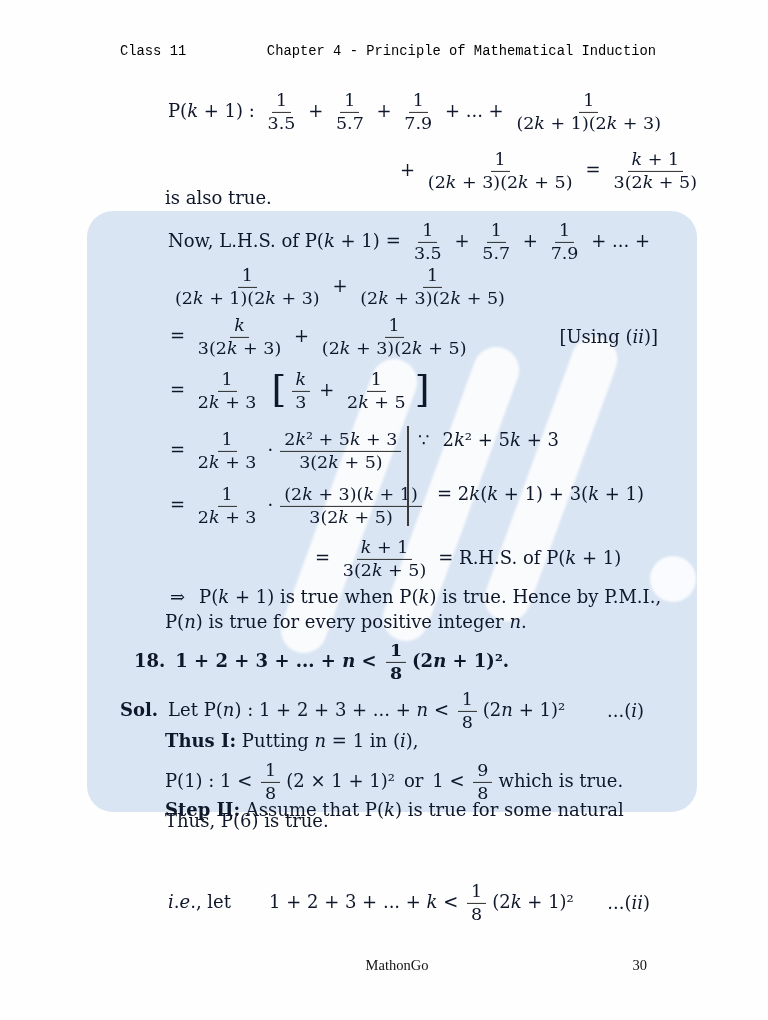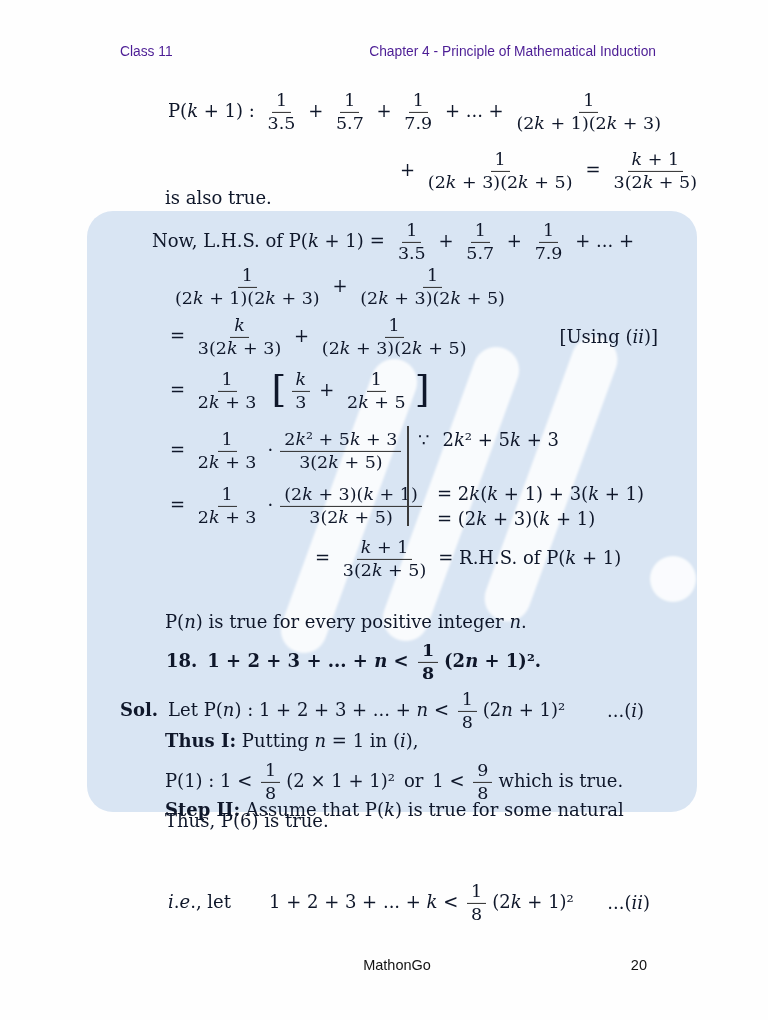--- a/index.html
+++ b/index.html
@@ -1,22 +1,22 @@
 <!DOCTYPE html>
 <html><head>
 <meta charset="utf-8">
 <title>Scanned Page</title>
 <style>
   html,body{margin:0;padding:0;background:#ffffff;}
   .page{position:relative;width:768px;height:1020px;background:#fefefe;overflow:hidden;
         font-family:"DejaVu Serif","Liberation Serif",serif;color:#232323;}
-  .hdr{position:absolute;font-family:Liberation Sans, sans-serif;font-size:13.8px;color:#4c1d95;white-space:nowrap;}
-  .ftr{position:absolute;font-family:Liberation Sans, sans-serif;font-size:14.5px;color:#121212;white-space:nowrap;}
+  .hdr{position:absolute;font-family:Liberation Mono, monospace;font-size:13.8px;color:#000000;white-space:nowrap;}
+  .ftr{position:absolute;font-family:Liberation Serif, serif;font-size:14.5px;color:#121212;white-space:nowrap;}
   .line{position:absolute;transform:translateY(-50%);white-space:nowrap;font-size:18px;line-height:1.35;color:#0f172a;}
-  .bold{font-weight:bold;margin-left:32px;}
+  .bold{font-weight:bold;}
   .lbl{font-weight:bold;margin-right:10px;}
   .frac{display:inline-flex;flex-direction:column;align-items:center;vertical-align:middle;
         margin:0 3px;font-size:17.5px;line-height:1.12;text-align:center;}
   .fnum{display:block;padding:0 4px 1px;border-bottom:1.5px solid #2b2b2b;}
   .fden{display:block;padding:1px 4px 0;}
   .bigbr{font-size:38px;line-height:1;vertical-align:middle;position:relative;top:-2px;margin:0 2px;font-weight:400;}
   .blue-box{position:absolute;left:87px;top:211px;width:610px;height:601px;background:#d9e5f3;border-radius:26px;}
   .wm{position:absolute;left:87px;top:211px;width:610px;height:601px;border-radius:26px;overflow:hidden;}
   .wm-bar{position:absolute;width:46px;background:rgba(255,255,255,0.85);border-radius:24px;
           transform:rotate(20deg);filter:blur(1.2px);}
@@ -55,21 +55,21 @@
       </span></div>
   <div class="line" style="left:400px;top:171px">+ <span class="frac">
         <span class="fnum">1</span>
         <span class="fden">(2<i>k</i> + 3)(2<i>k</i> + 5)</span>
       </span><span style="display: inline-block; width: 6px;"></span>=<span style="display: inline-block; width: 6px;"></span><span class="frac">
         <span class="fnum"><i>k</i> + 1</span>
         <span class="fden">3(2<i>k</i> + 5)</span>
       </span></div>
   <div class="line" style="left:165px;top:198px">is also true.</div>
 
-  <div class="line" style="left:152px;top:242px">Now, L.H.S. of P(<span><i>k</i></span> + 1)<span style="display: inline-block; width: 6px;"></span>=<span style="display: inline-block; width: 6px;"></span><span class="frac">
+  <div class="line" style="left:168px;top:242px">Now, L.H.S. of P(<span><i>k</i></span> + 1)<span style="display: inline-block; width: 6px;"></span>=<span style="display: inline-block; width: 6px;"></span><span class="frac">
         <span class="fnum">1</span>
         <span class="fden">3.5</span>
       </span> + <span class="frac">
         <span class="fnum">1</span>
         <span class="fden">5.7</span>
       </span> + <span class="frac">
         <span class="fnum">1</span>
         <span class="fden">7.9</span>
       </span> + ... +</div>
   <div class="line" style="left:168px;top:287px"><span class="frac">
@@ -108,26 +108,26 @@
         <span class="fnum">1</span>
         <span class="fden">2<i>k</i> + 3</span>
       </span><span style="display: inline-block; width: 4px;"></span>·<span style="display: inline-block; width: 4px;"></span><span class="frac">
         <span class="fnum">(2<i>k</i> + 3)(<i>k</i> + 1)</span>
         <span class="fden">3(2<i>k</i> + 5)</span>
       </span></div>
 
   <div class="vline"></div>
   <div class="line" style="left:418px;top:440px">∵<span style="display: inline-block; width: 13px;"></span><span>2<i>k</i>² + 5<i>k</i> + 3</span></div>
   <div class="line" style="left:437px;top:494px"><span>= 2<i>k</i>(<i>k</i> + 1) + 3(<i>k</i> + 1)</span></div>
-  <div class="line" style="left:437px;top:519px"><span>= (2<i>k</i> + 3)(<i>k</i> + 1)</span></div>
 
   <div class="line" style="left:315px;top:559px">= <span class="frac">
         <span class="fnum"><i>k</i> + 1</span>
         <span class="fden">3(2<i>k</i> + 5)</span>
       </span><span style="display: inline-block; width: 5px;"></span>= R.H.S. of P(<span><i>k</i></span> + 1)</div>
+  <div class="line" style="left:170px;top:597px">⇒<span style="display: inline-block; width: 14px;"></span>P(<span><i>k</i></span> + 1) is true when P(<span><i>k</i></span>) is true. Hence by P.M.I.,</div>
   <div class="line" style="left:165px;top:622px">P(<span><i>n</i></span>) is true for every positive integer <span><i>n</i></span>.</div>
 
   <div class="line bold" style="left:134px;top:662px">
     <span class="lbl">18.</span><span><span>1 + 2 + 3 + ... + <i>n</i></span> &lt; <span class="frac">
           <span class="fnum">1</span>
           <span class="fden">8</span>
         </span><span style="display: inline-block; width: 3px;"></span><span>(2<i>n</i> + 1)².</span></span>
   </div>
 
   <div class="line" style="left:120px;top:711px">
@@ -148,15 +148,15 @@
       </span><span style="display: inline-block; width: 3px;"></span>which is true.</div>
   <div class="line" style="left:165px;top:821px">Thus, P(6) is true.</div>
   <div class="line" style="left:165px;top:810px"><b>Step II:</b> Assume that P(<span><i>k</i></span>) is true for some natural</div>
   <div class="line" style="left:168px;top:903px"><span><i>i</i>.<i>e</i>.</span>, let<span style="display: inline-block; width: 38px;"></span><span>1 + 2 + 3 + ... + <i>k</i></span> &lt; <span class="frac">
         <span class="fnum">1</span>
         <span class="fden">8</span>
       </span><span style="display: inline-block; width: 3px;"></span><span>(2<i>k</i> + 1)²</span></div>
   <div class="line" style="right:118px;top:903px">...(<span><i>ii</i></span>)</div>
 
   <div class="ftr" style="left:0;right:0;text-align:center;padding-left:26px;top:957px">MathonGo</div>
-  <div class="ftr" style="right:121px;top:957px">20</div>
+  <div class="ftr" style="right:121px;top:957px">30</div>
 
 </div>
 
 </body></html>

